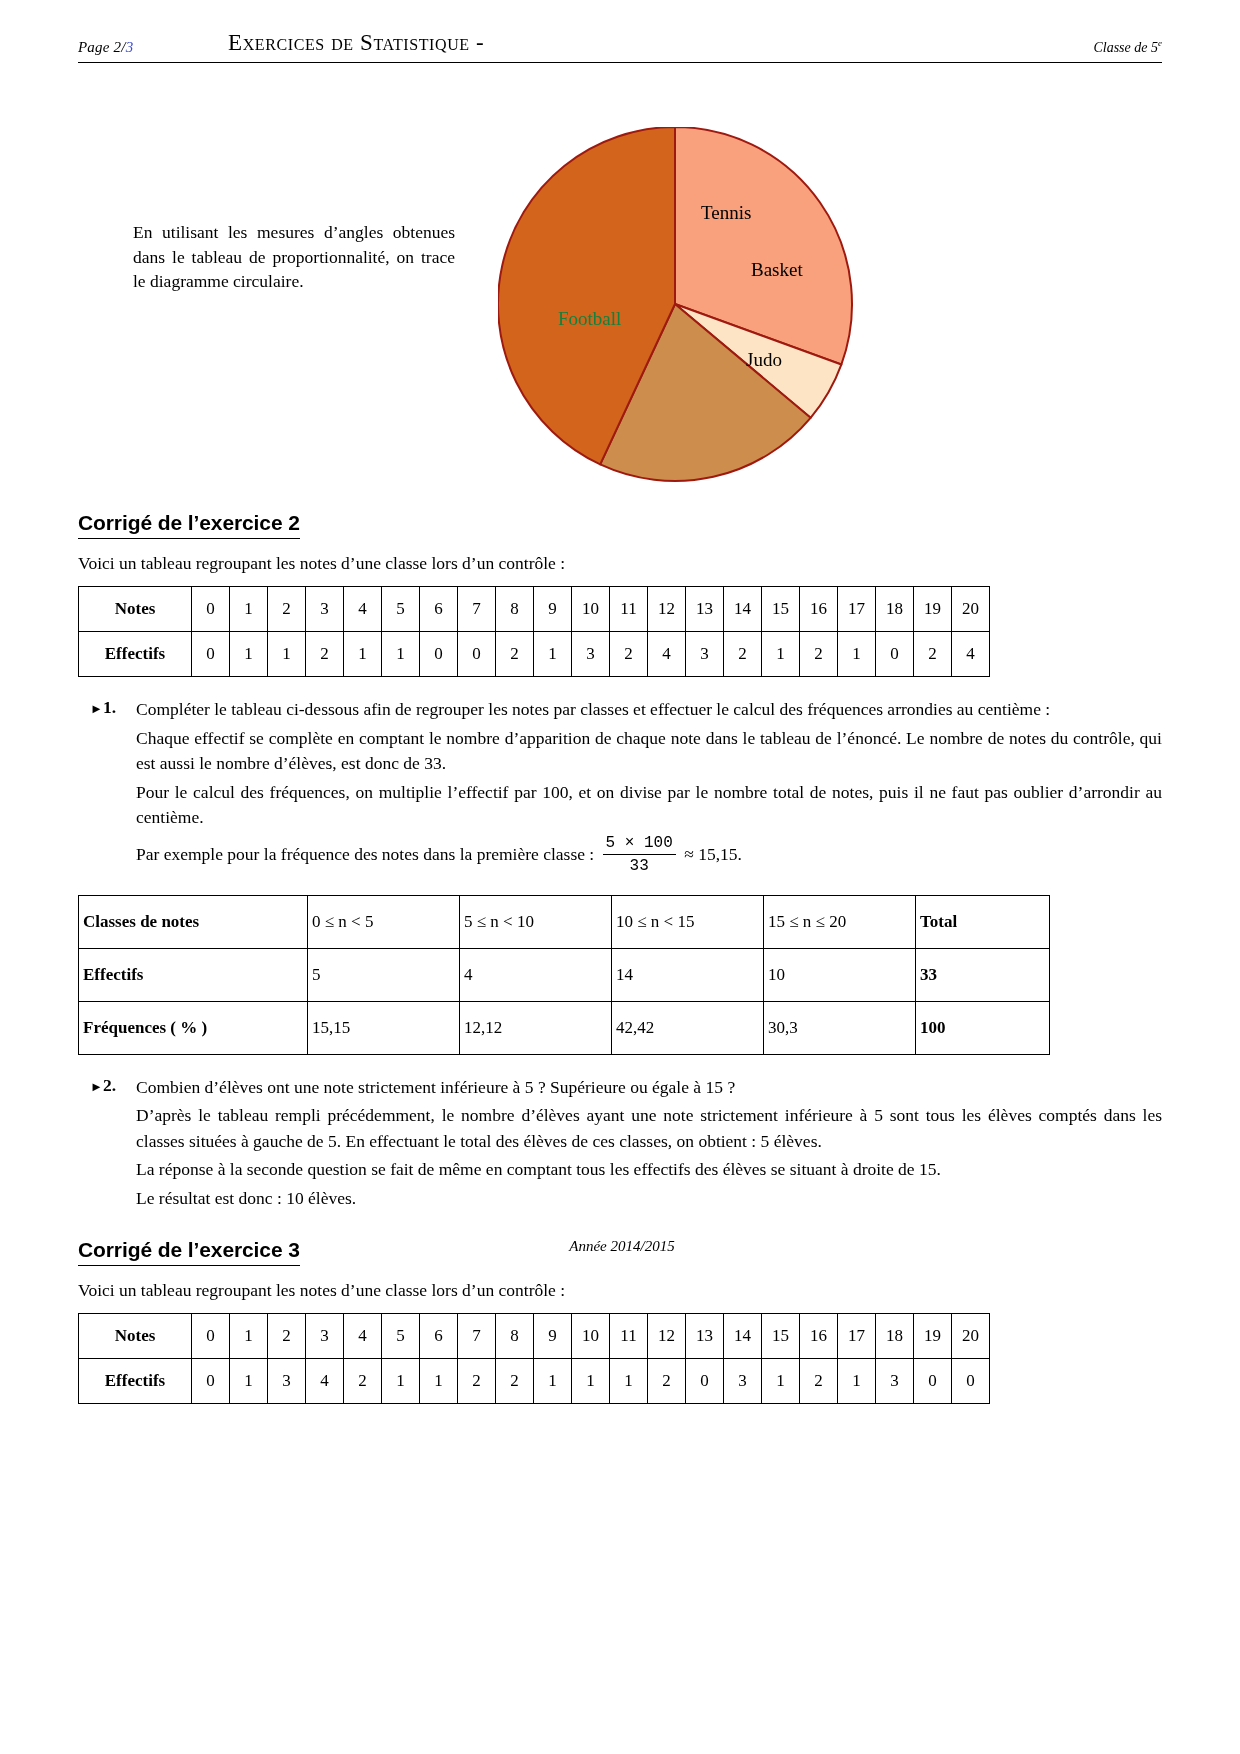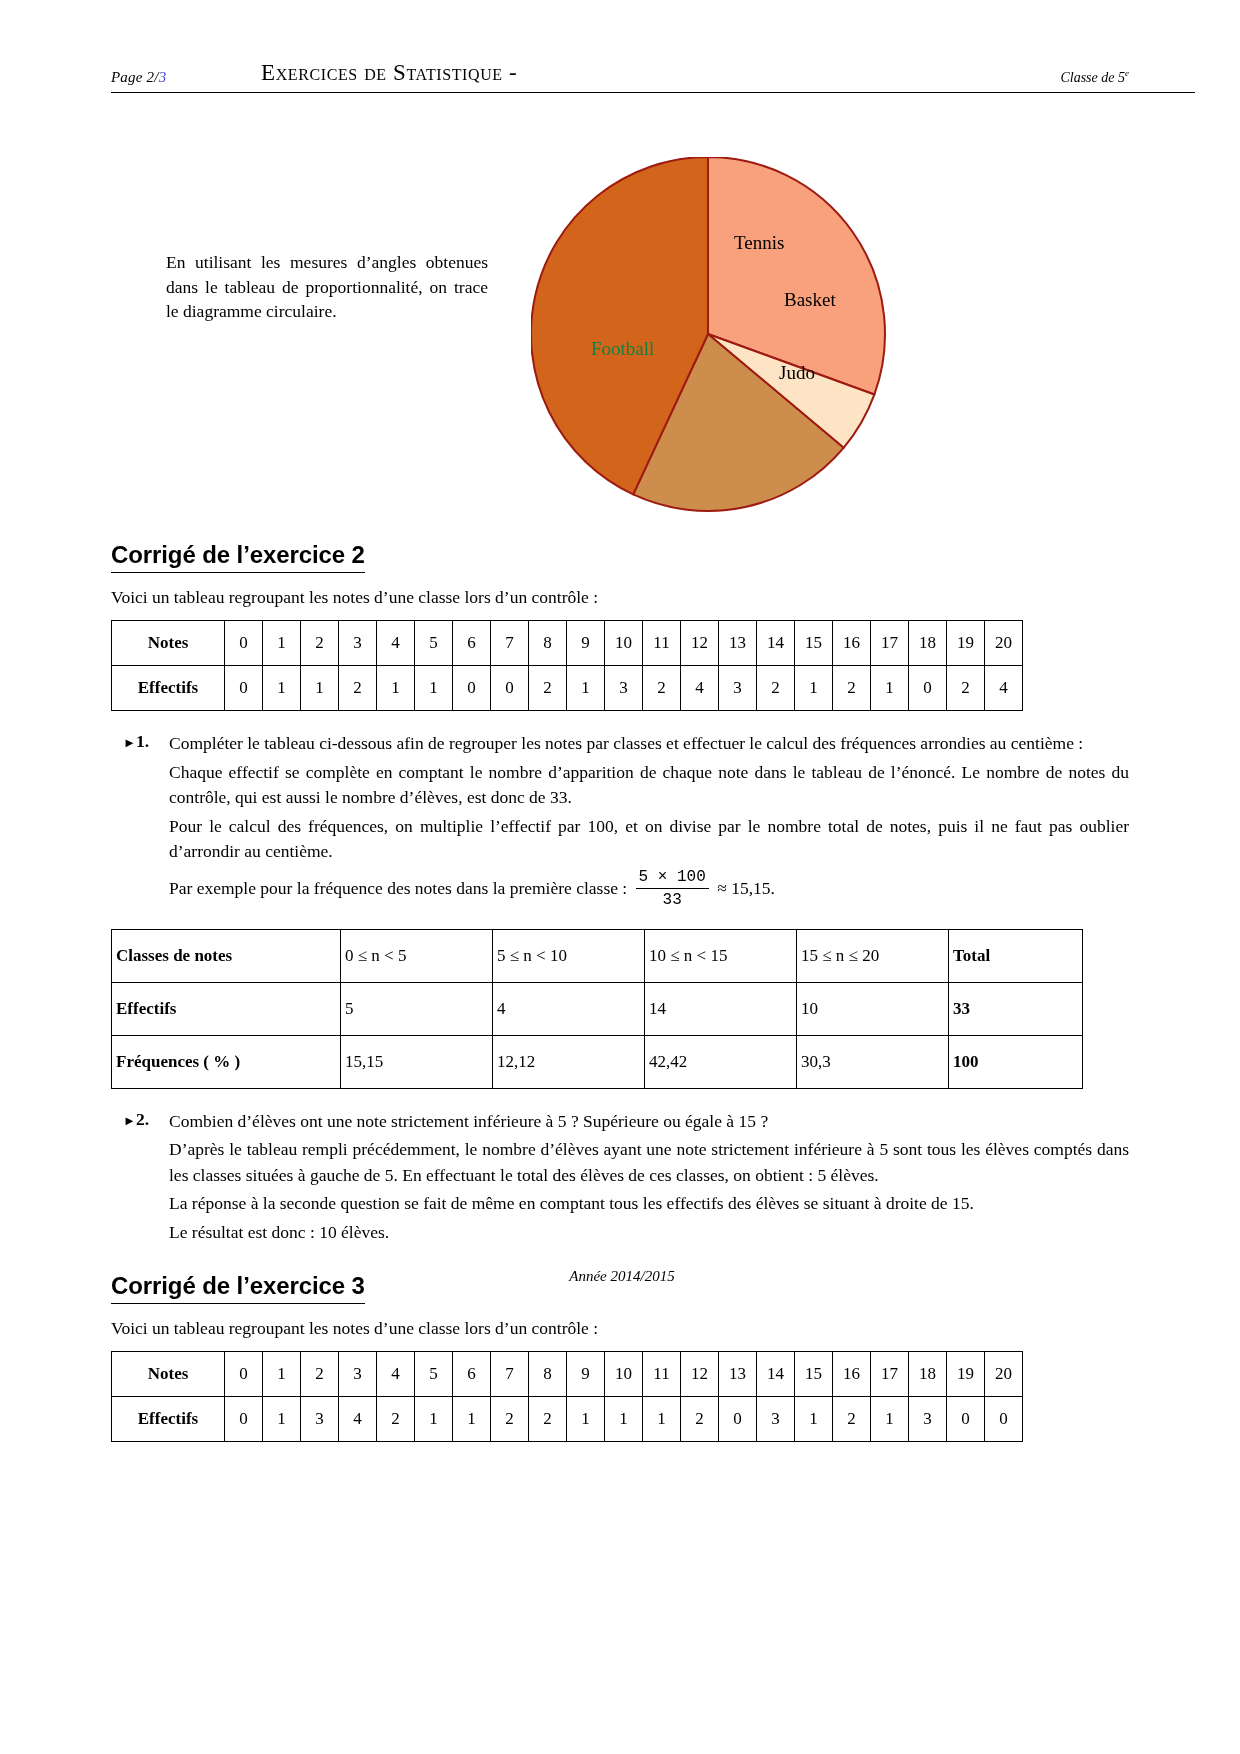--- a/index.html
+++ b/index.html
@@ -4,21 +4,21 @@
 <style>
   html, body { margin:0; padding:0; }
   body {
     width:1240px; height:1754px;
     background:#ffffff;
     font-family:"Liberation Serif", serif;
     color:#000000;
     position:relative;
     overflow:hidden;
   }
-  .page { position:relative; width:1240px; height:1317px; box-sizing:border-box; padding:0 111px;margin-top:30px; }
+  .page { position:relative; width:1240px; height:1317px; box-sizing:border-box; padding:0 78px; }
 
   
   .header {
     position:relative;
     display:flex; align-items:flex-end; justify-content:space-between;
     padding-top:38px;
     padding-bottom:6px;
   }
   .header-rule { border-bottom:1.6px solid #000; width:1084px; margin-left:0; }
   .hdr-left { font-style:italic; font-size:15px; letter-spacing:.2px; white-space:nowrap; }
@@ -36,27 +36,27 @@
     position:absolute; left:55px; top:85px; width:322px;
     font-size:17.5px; line-height:1.42; text-align:justify; text-justify:inter-word;
     hyphens:auto;
   }
   .pie-wrap { position:absolute; left:420px; top:-8px; }
   .pie-label {
     position:absolute; font-size:19px; white-space:nowrap;
   }
   .lbl-tennis { left:203px; top:75px; }
   .lbl-basket { left:253px; top:132px; }
-  .lbl-judo   { left:248px; top:205px; }
+  .lbl-judo   { left:248px; top:222px; }
   .lbl-football { left:60px; top:181px; color:#15803d; }
 
   
   h2.section {
     font-family:"Liberation Sans", sans-serif;
-    font-size:24px; font-weight:bold;
+    font-size:21px; font-weight:bold;
     margin:0; padding:0 0 3px 0;
     display:inline-block;
     border-bottom:1.7px solid #000;
     letter-spacing:-.1px;
   }
   .sect-wrap { margin-top:26px; }
 
   .para { font-size:17.5px; line-height:1.45; margin:12px 0 0 0; text-align:justify; }
 
   

